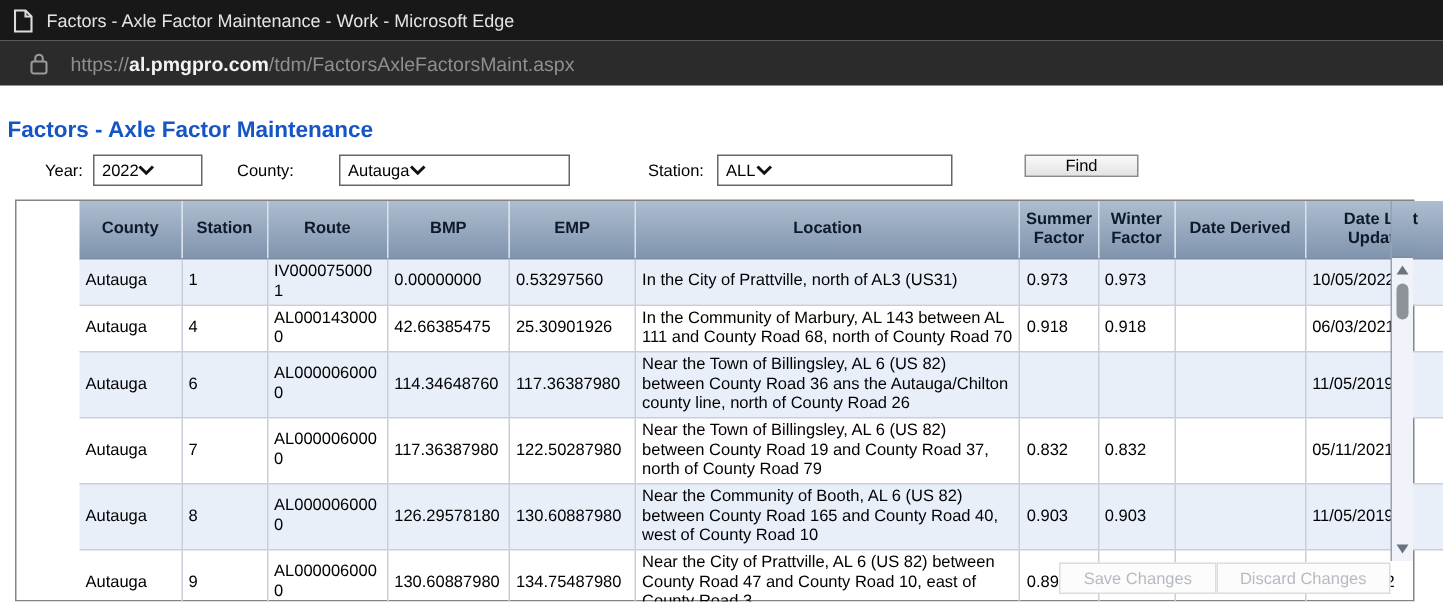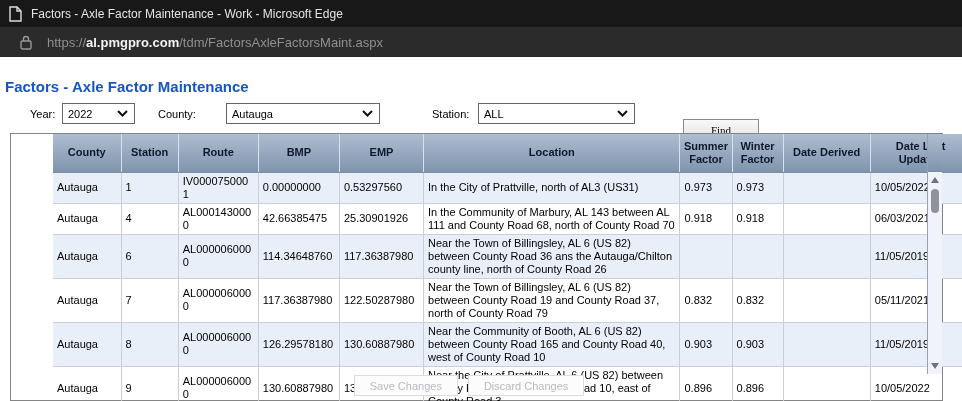--- a/index.html
+++ b/index.html
@@ -24,26 +24,26 @@
   .url-text{font-size:13px;color:#8f8f8f;white-space:nowrap;}
   .url-domain{color:#f3f3f3;font-weight:bold;}
   
   .page{position:relative;width:962px;height:344px;background:#fff;margin-top:16px;}
   .page-heading{position:absolute;left:5px;top:5px;color:var(--accent-blue);
     font-size:15px;font-weight:bold;}
   
   .filters{position:absolute;left:0;top:30px;width:962px;height:24px;}
   .filter-label{position:absolute;top:5px;font-size:11px;color:#000;}
   .selectbox{position:absolute;top:0;height:21px;background:#fff;border:1px solid #666;
-    display:flex;align-items:center;justify-content:space-between;
+    display:flex;align-items:center;justify-content:flex-start;
     font-size:11px;color:#000;padding:0 6px 0 5px;cursor:default;}
   .selectbox .chev{display:flex;align-items:center;}
-  .find-btn{position:absolute;top:16px;height:21px;width:76px;
+  .find-btn{position:absolute;top:0;height:15px;width:76px;
     background:linear-gradient(#f9f9f9,#e3e3e3);border:1px solid #8a8a8a;
-    font-size:11px;color:#000;font-family:Liberation Serif, serif;}
+    font-size:11px;color:#000;font-family:Liberation Sans, sans-serif;}
   
   .grid{position:absolute;left:10px;top:60px;width:933px;height:268px;
     border:1px solid var(--grid-border);background:#fff;padding-left:42px;}
   table.factors{border-collapse:collapse;table-layout:fixed;width:918px;
     font-size:11px;color:#000;}
   table.factors th{height:38px;background:linear-gradient(var(--header-grad-top),var(--header-grad-bottom));
     font-size:11px;font-weight:bold;color:#0e1a2b;text-align:center;vertical-align:middle;
     border-bottom:1px solid #7f8b9e;border-left:1px solid #d9e1ea;padding:2px 3px;line-height:13px;}
   table.factors th:first-child{border-left:none;}
   table.factors td{border-right:1px solid var(--cell-border);border-bottom:1px solid var(--cell-border);
@@ -57,21 +57,21 @@
     border-bottom:1px solid #7f8b9e;}
   .sb-track{position:relative;height:202px;background:#f0f4fa;}
   .sb-up,.sb-down{position:absolute;left:3px;width:0;height:0;
     border-left:4px solid transparent;border-right:4px solid transparent;}
   .sb-up{top:5px;border-bottom:6px solid #6b7280;}
   .sb-down{bottom:5px;border-top:6px solid #6b7280;}
   .sb-thumb{position:absolute;left:3px;top:17px;width:8px;height:24px;background:#8e939b;
     border-radius:4px;}
   
   .actions{position:absolute;left:0;right:15px;top:241px;display:flex;
-    justify-content:center;gap:10px;}
+    justify-content:flex-end;gap:0;}
   .action-btn{height:21px;padding:0 15px;background:#fcfcfc;border:1px solid #dcdcdc;
     color:#b6bac1;font-size:11px;font-family:"Liberation Sans",sans-serif;}
 </style>
 </head>
 <body>
 
 <div class="titlebar">
   <span style="display:flex;">
     <svg width="13" height="16" viewBox="0 0 13 16">
       <path d="M1 1 h7 l4 4 v10 h-11 z" fill="none" stroke="#dddddd" stroke-width="1.4"></path>

